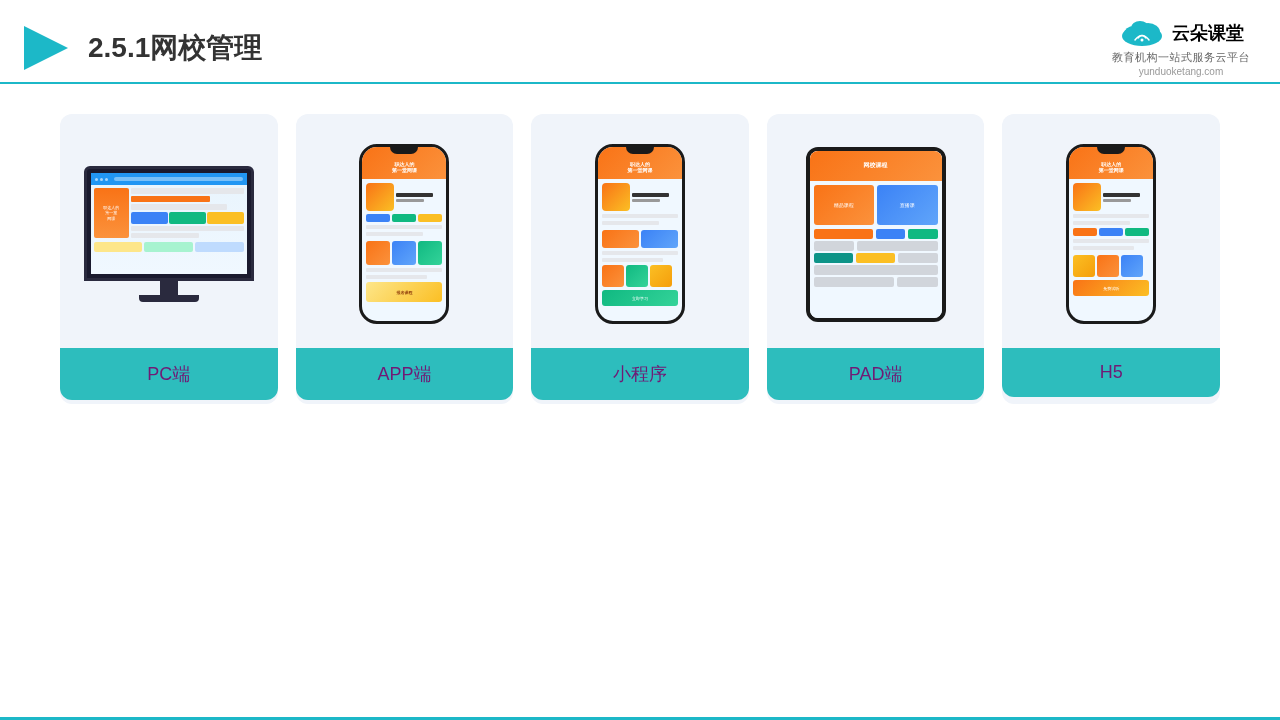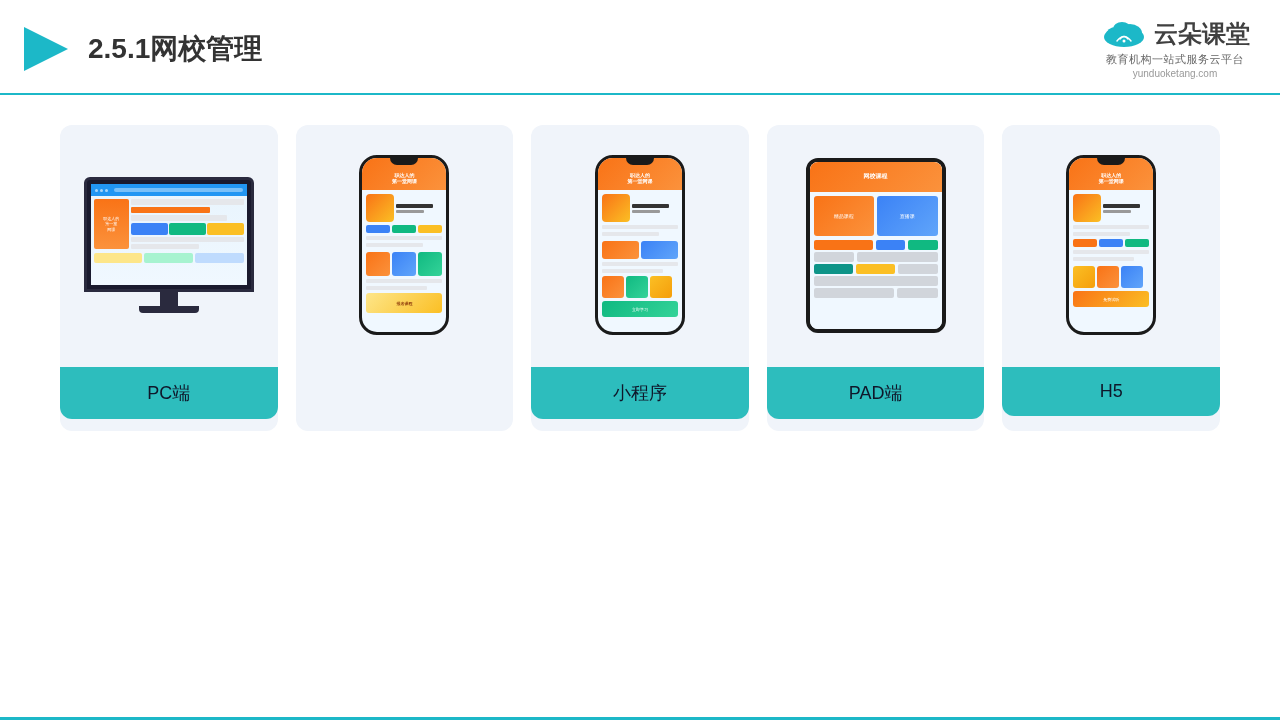--- a/index.html
+++ b/index.html
@@ -10,21 +10,21 @@
       font-family: 'Microsoft YaHei', 'PingFang SC', sans-serif;
       overflow: hidden;
       position: relative;
     }
 
     
     .header {
       display: flex;
       align-items: center;
       justify-content: space-between;
-      padding: 18px 30px 14px 20px;
+      padding: 18px 30px 5px 20px;
       border-bottom: 2px solid #1cb8c8;
     }
     .header-left {
       display: flex;
       align-items: center;
       gap: 16px;
     }
     .play-icon {
       width: 52px;
       height: 52px;
@@ -42,22 +42,22 @@
     .logo-cloud {
       display: flex;
       align-items: center;
       gap: 6px;
     }
     .cloud-icon-svg {
       width: 48px;
       height: 30px;
     }
     .logo-text {
-      font-size: 24px;
-      color: #404040;
+      font-size: 18px;
+      color: #000000;
       font-weight: bold;
     }
     .logo-sub {
       font-size: 11px;
       color: #666;
       margin-top: 2px;
       letter-spacing: 0.5px;
     }
     .logo-domain {
       font-size: 10px;
@@ -182,23 +182,23 @@
     .tablet-orange { background: #f97316; }
     .tablet-blue { background: #3b82f6; }
     .tablet-green { background: #10b981; }
     .tablet-gray { background: #d1d5db; }
     .tablet-teal { background: #0d9488; }
     .tablet-yellow { background: #fbbf24; }
 
     
     .card-label {
       width: calc(100% + 28px);
-      margin: 12px -14px;
+      margin: 4px -14px;
       background: #2dbdbd;
-      color: #0f172a;
+      color: #701a75;
       text-align: center;
       font-size: 18px;
       font-weight: 500;
       padding: 14px 0;
       border-radius: 0 0 12px 12px;
     }
     .card-label-highlight {
       background: #2dbdbd;
     }
 
@@ -321,20 +321,21 @@
               </div>
               <div style="height:4px;background:#e5e7eb;border-radius:1px;"></div>
               <div style="height:4px;background:#e5e7eb;border-radius:1px;width:80%;"></div>
               <div style="height:20px;background:linear-gradient(135deg,#fde68a,#fbbf24);border-radius:3px;display:flex;align-items:center;justify-content:center;">
                 <span style="color:#92400e;font-size:4px;font-weight:bold;">报名课程</span>
               </div>
             </div>
           </div>
         </div>
       </div>
+      <div class="card-label card-label-highlight">APP端</div>
     </div>
 
     <div class="card">
       <div class="device-image-area">
         <div style="width:90px;height:180px;border-radius:18px;border:3px solid #1a1a1a;background:#1a1a1a;overflow:hidden;position:relative;">
           <div style="position:absolute;top:0;left:50%;transform:translateX(-50%);width:28px;height:7px;background:#1a1a1a;border-radius:0 0 8px 8px;z-index:2;"></div>
           <div style="width:100%;height:100%;background:#f0f8ff;overflow:hidden;">
             <div style="height:32px;background:linear-gradient(135deg,#f97316,#fb923c);display:flex;align-items:center;justify-content:center;padding-top:8px;">
               <span style="color:white;font-size:5px;font-weight:bold;text-align:center;line-height:1.3;">职达人的<br>第一堂网课</span>
             </div>

